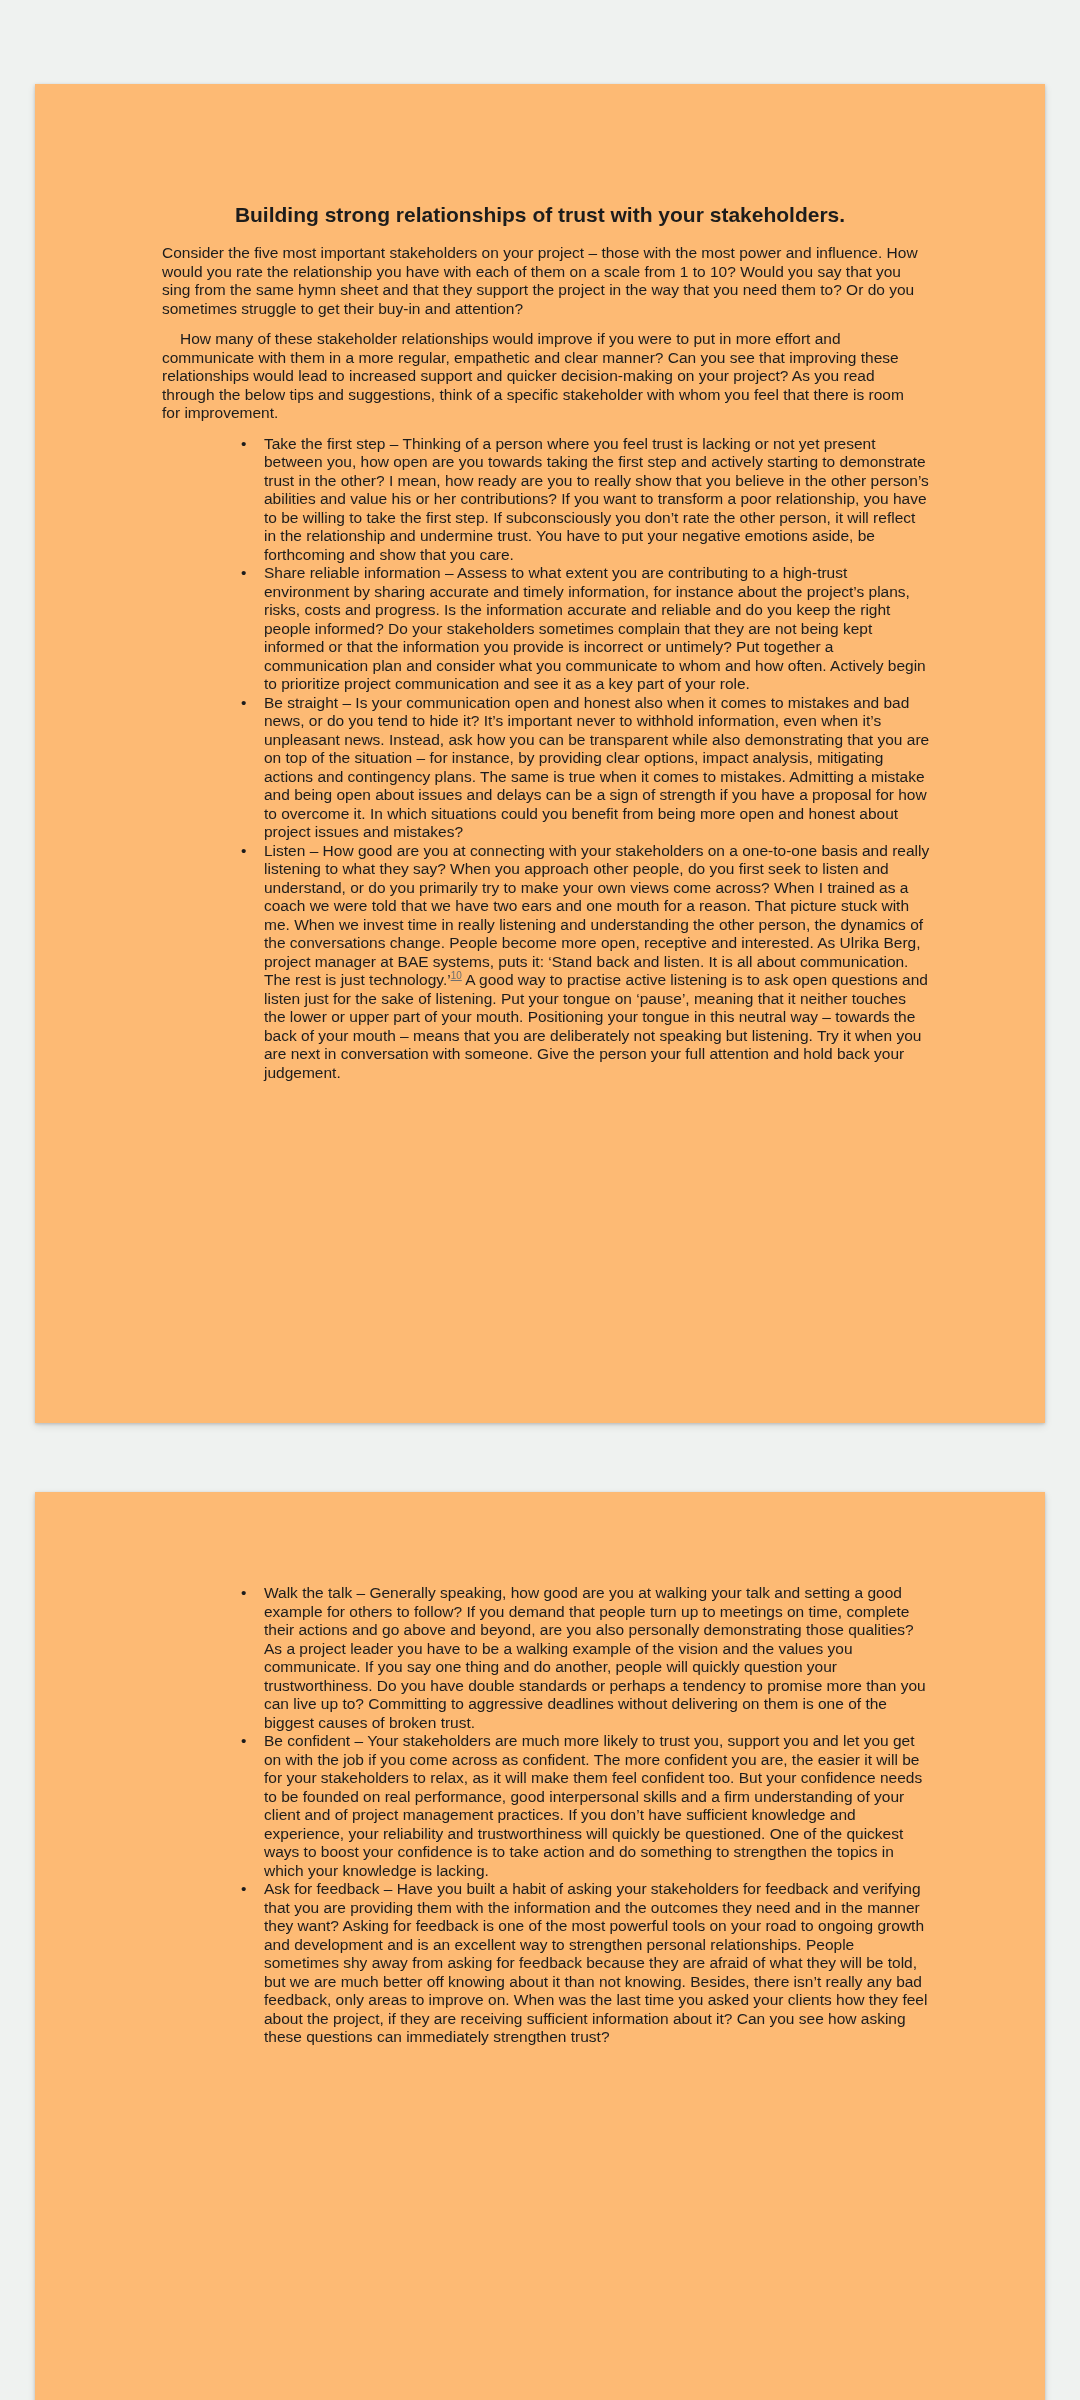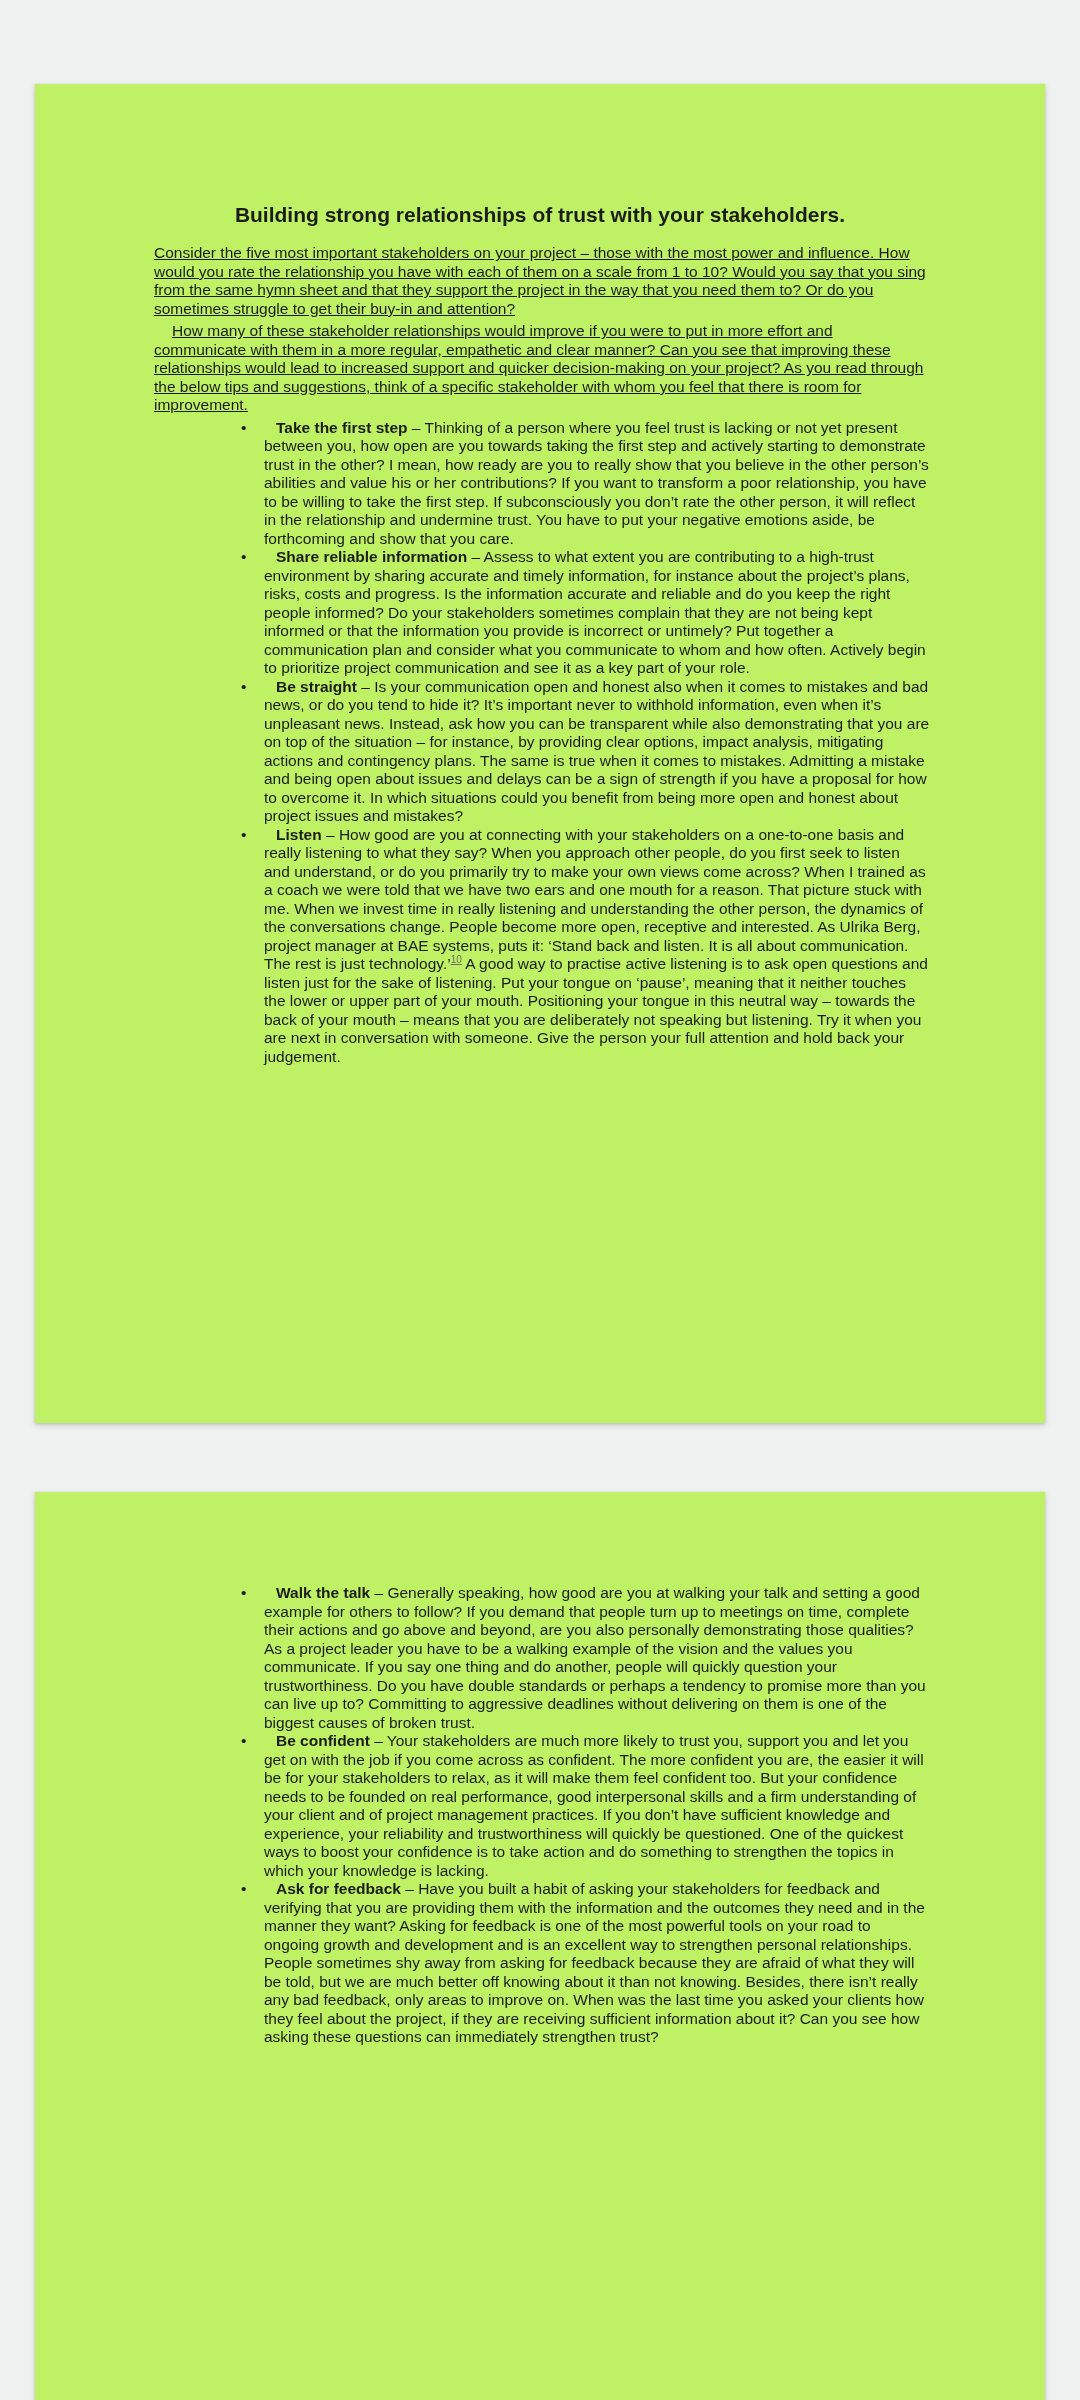--- a/index.html
+++ b/index.html
@@ -8,21 +8,21 @@
     width: 1080px;
     height: 2400px;
     background: #eff2f0;
     overflow: hidden;
     font-family: "Liberation Sans", sans-serif;
     color: #1c1c1c;
   }
   .page {
     width: 1010px;
     margin-left: 35px;
-    background: #bef264;
+    background: #fdba74;
     box-shadow: 0 1px 3px rgba(0,0,0,0.18), 0 3px 8px rgba(0,0,0,0.10);
   }
   .page-1 {
     margin-top: 84px;
     height: 1339px;
     padding: 118px 115px 0 115px;
   }
   .page-2 {
     margin-top: 69px;
     height: 1339px;
@@ -31,44 +31,43 @@
   .title {
     font-size: 21px;
     font-weight: bold;
     text-align: center;
     margin: 0 0 16px 0;
     line-height: 1.25;
   }
   .para {
     font-size: 15.5px;
     line-height: 18.5px;
-    margin: 4px;
+    margin: 12px;
     text-align: left;
-    text-decoration: underline;
   }
   .para.first-line-indent { text-indent: 18px; }
   ul.bullets {
     list-style: none;
     margin: 0;
     padding: 0 0 0 88px;
     font-size: 15.5px;
     line-height: 18.5px;
   }
   ul.bullets li {
     position: relative;
     padding-left: 26px;
     margin: 0;
   }
   ul.bullets li::before {
     content: "\2022";
     position: absolute;
     left: 3px;
     top: 0;
   }
-  .lbl { font-weight: bold; margin-left: 12px; }
+  .lbl { font-weight: normal; }
   sup.footnote {
     font-size: 10px;
     line-height: 0;
     vertical-align: super;
     color: #6e6e6e;
     text-decoration: underline;
     cursor: pointer;
   }
 </style>
 </head>

